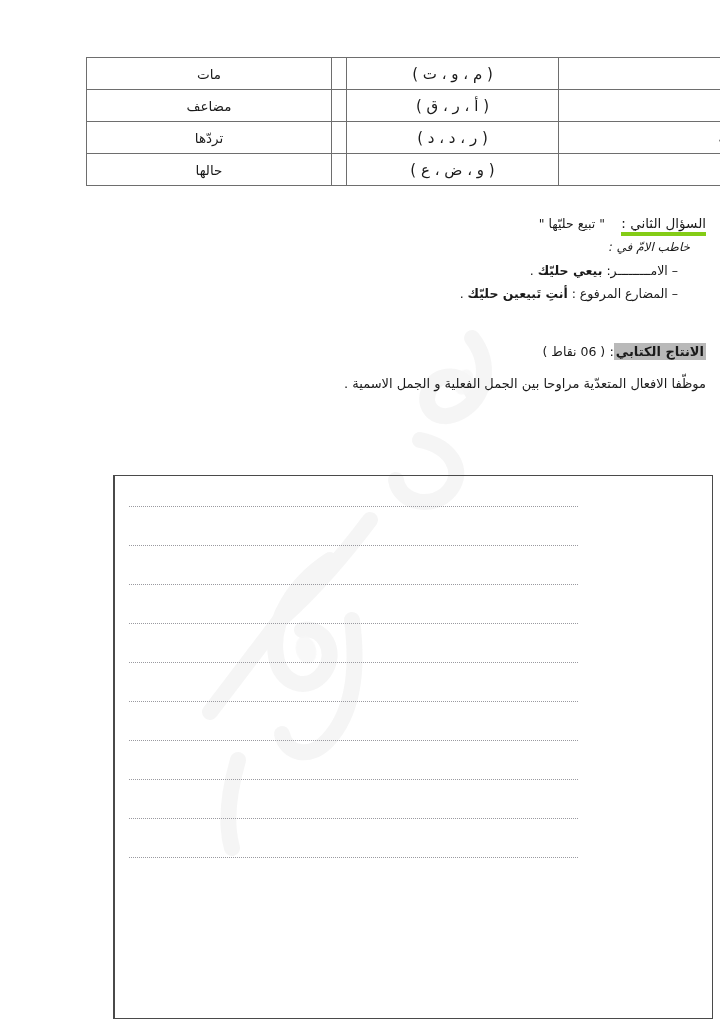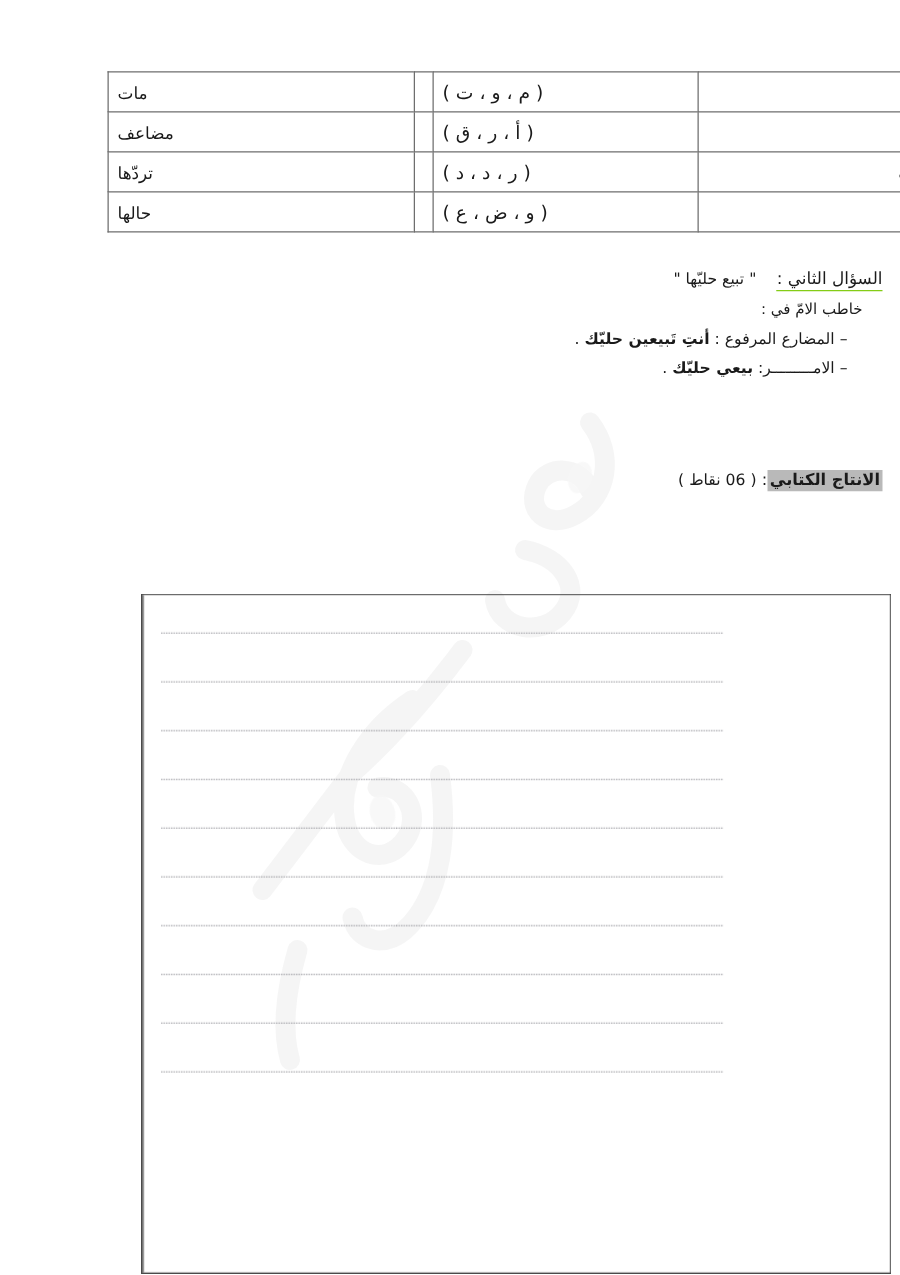--- a/index.html
+++ b/index.html
@@ -46,23 +46,23 @@
     z-index: 2;
   }
   .root-table td {
     border: 1px solid #6e6e6e;
     height: 31px;
     padding: 0 7px;
     vertical-align: middle;
     background: #fff;
   }
   .col-type   { width: 201px; text-align: right; }
-  .col-roots  { width: 197px; text-align: left; }
+  .col-roots  { width: 197px; text-align: center; }
   .col-blank  { width: 0px;  }
-  .col-word   { width: 230px; text-align: left; }
+  .col-word   { width: 230px; text-align: center; }
 
   .cell-type {
     font-size: 14.5px;
     font-family: "DejaVu Sans", sans-serif;
     letter-spacing: 0px;
   }
   .cell-roots {
     font-size: 15px;
     font-family: "DejaVu Sans", sans-serif;
     white-space: nowrap;
@@ -81,48 +81,49 @@
     text-align: right;
     z-index: 2;
     direction: rtl;
   }
   .q2-title {
     font-size: 13.5px;
     margin-bottom: 9px;
     white-space: nowrap;
   }
   .q2-title .lbl {
-    border-bottom: 1px solid #84cc16;
+    border-bottom: 4px solid #84cc16;
     padding-bottom: 1px;
   }
   .q2-title .quoted {
     font-size: 12.5px;
     margin-right: 12px;
   }
   .q2-sub {
     font-size: 12px;
     margin-bottom: 9px;
     padding-right: 16px;
+    font-style: italic;
   }
   .q2-line {
     font-size: 12.5px;
     margin-bottom: 8px;
     padding-right: 28px;
     white-space: nowrap;
   }
   .q2-line .ans { font-weight: bold; }
   .q2-line .amr-dash {
     letter-spacing: -1px;
   }
 
   
   .prod {
     position: absolute;
     right: 14px;
-    top: 376px;
+    top: 344px;
     width: 700px;
     text-align: right;
     z-index: 2;
     direction: rtl;
   }
   .prod-head {
     font-size: 13px;
     white-space: nowrap;
     margin-bottom: 12px;
   }
@@ -232,38 +233,39 @@
   </table>
 
   <div class="q2">
     <div class="q2-title">
       <span class="lbl">السؤال الثاني :</span>
       <span class="quoted">" تبيع حليّها "</span>
     </div>
     <div class="q2-sub">خاطب الامّ في :</div>
 
     <div class="q2-line">
+      <span class="amr-dash">– الامـــــــــر:</span>
+      <span class="ans">بيعي حليّك</span>
+      <span>.</span>
+    </div>
+
+    <div class="q2-line">
       <span>– المضارع المرفوع :</span>
       <span class="ans">أنتِ تَبيعين حليّك</span>
-      <span>.</span>
-    </div>
-
-    <div class="q2-line">
-      <span class="amr-dash">– الامـــــــــر:</span>
-      <span class="ans">بيعي حليّك</span>
       <span>.</span>
     </div>
   </div>
 
   <div class="prod">
     <div class="prod-head">
       <span class="hl">الانتاج الكتابي</span><span>:</span>
       <span class="pts">( 06  نقاط )</span>
     </div>
     <div class="prod-body">
+      <div>موظّفا الافعال المتعدّية مراوحا بين الجمل الفعلية و الجمل الاسمية .</div>
     </div>
   </div>
 
   <div class="answer-box">
     <div class="answer-main">
       <div class="lines-wrap">
         <div class="dotline"></div>
         <div class="dotline"></div>
         <div class="dotline"></div>
         <div class="dotline"></div>

